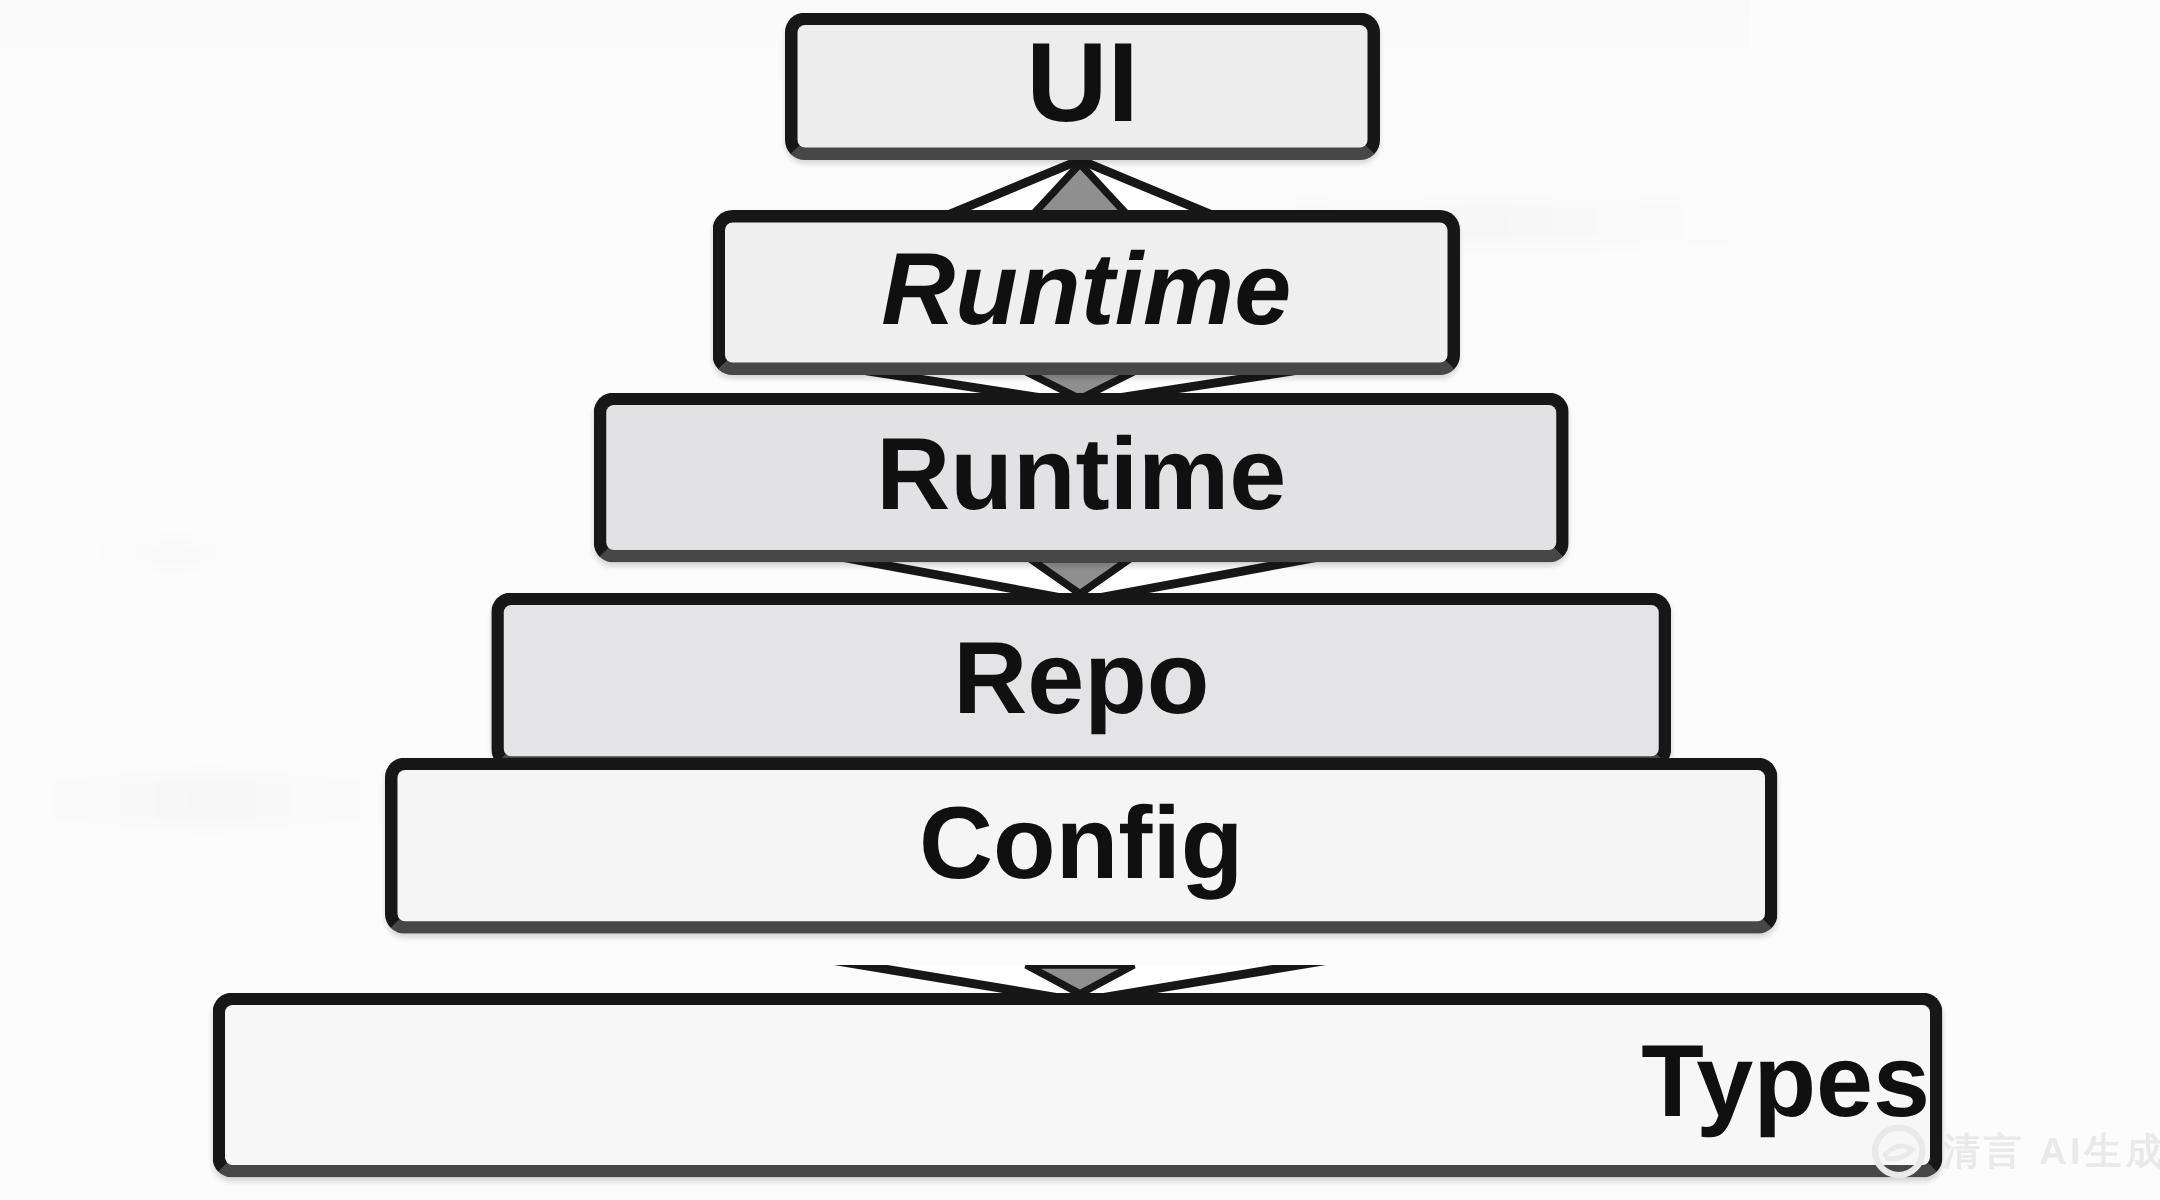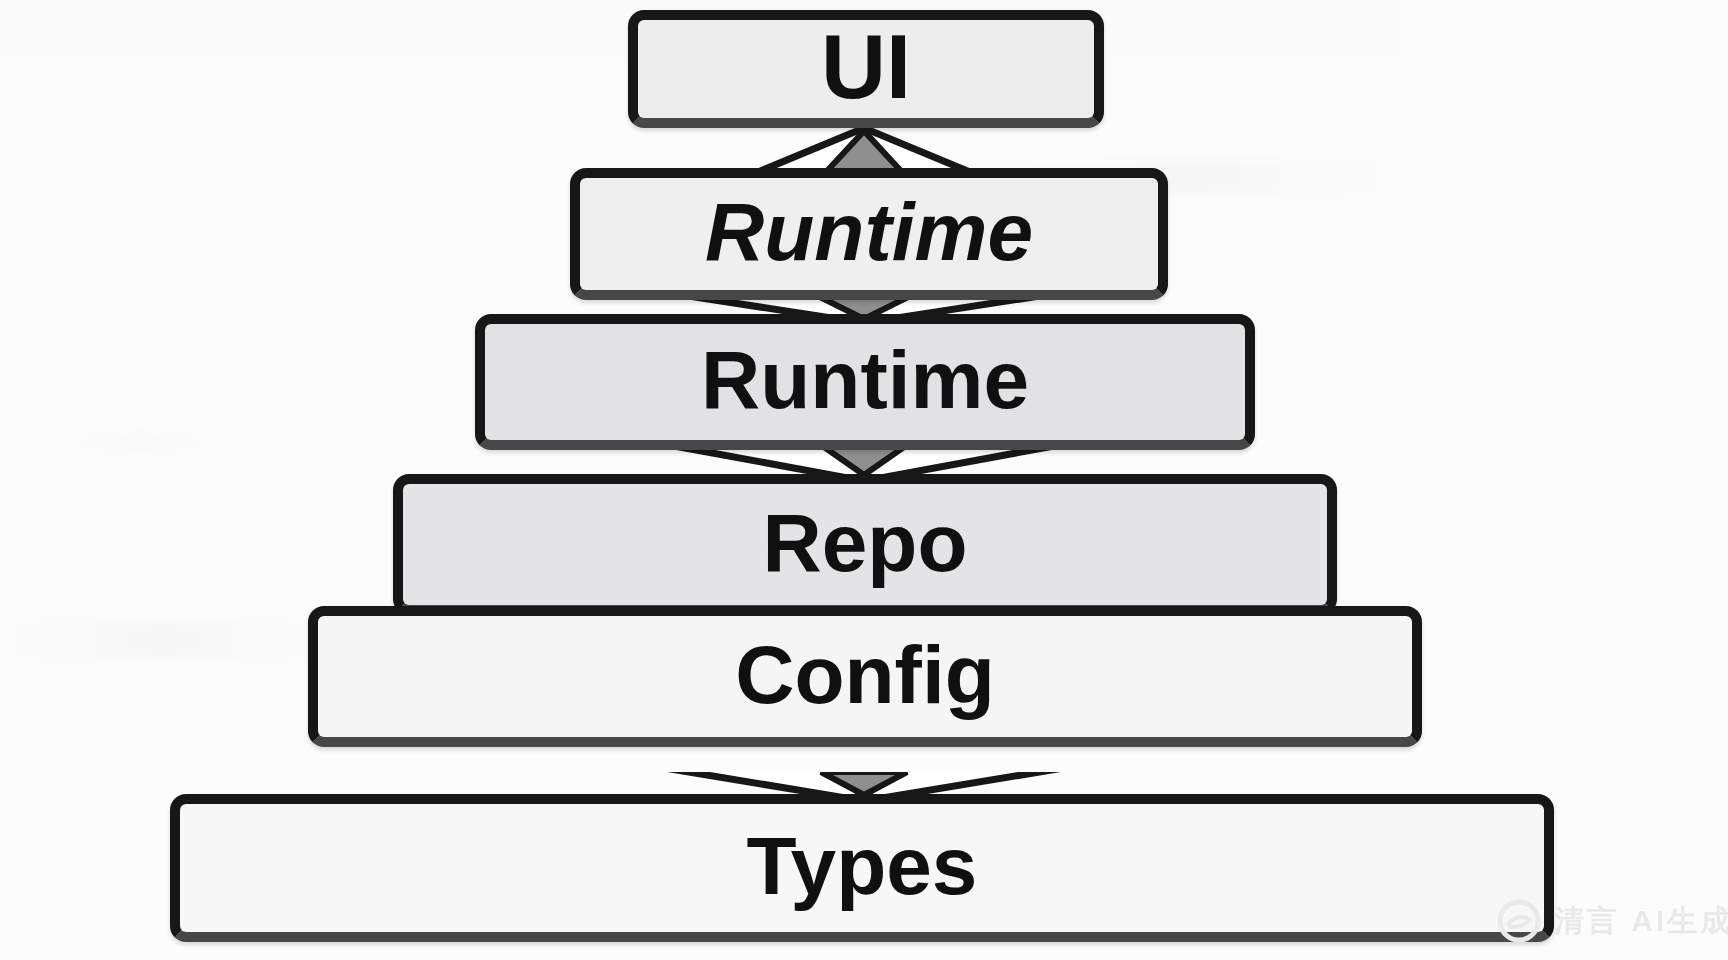--- a/index.html
+++ b/index.html
@@ -131,21 +131,21 @@
   </div>
 
   <div class="layer-box" style="left: 393px; top: 474px; width: 944px; height: 141px; background: rgb(228, 228, 230);">
     <span class="layer-label">Repo</span>
   </div>
 
   <div class="layer-box" style="left: 308px; top: 606px; width: 1114px; height: 141px; background: rgb(245, 245, 245);">
     <span class="layer-label">Config</span>
   </div>
 
-  <div class="layer-box" style="left: 170px; top: 794px; width: 1384px; height: 148px; background: rgb(247, 247, 247);">
+  <div class="layer-box" style="left: 170px; top: 794px; width: 1384px; height: 148px; background: rgb(247, 247, 247); justify-content: flex-end;">
     <span class="layer-label">Types</span>
   </div>
 
   <div class="watermark">
     <svg width="46" height="46" viewBox="0 0 46 46">
       <circle cx="23" cy="23" r="19" fill="none" stroke="var(--wm)" stroke-width="5"></circle>
       <path d="M 12 26 Q 23 14 34 22 Q 26 30 14 29" fill="none" stroke="var(--wm)" stroke-width="4" stroke-linecap="round"></path>
     </svg>
     <span class="watermark-text">清言 AI生成</span>
   </div>

